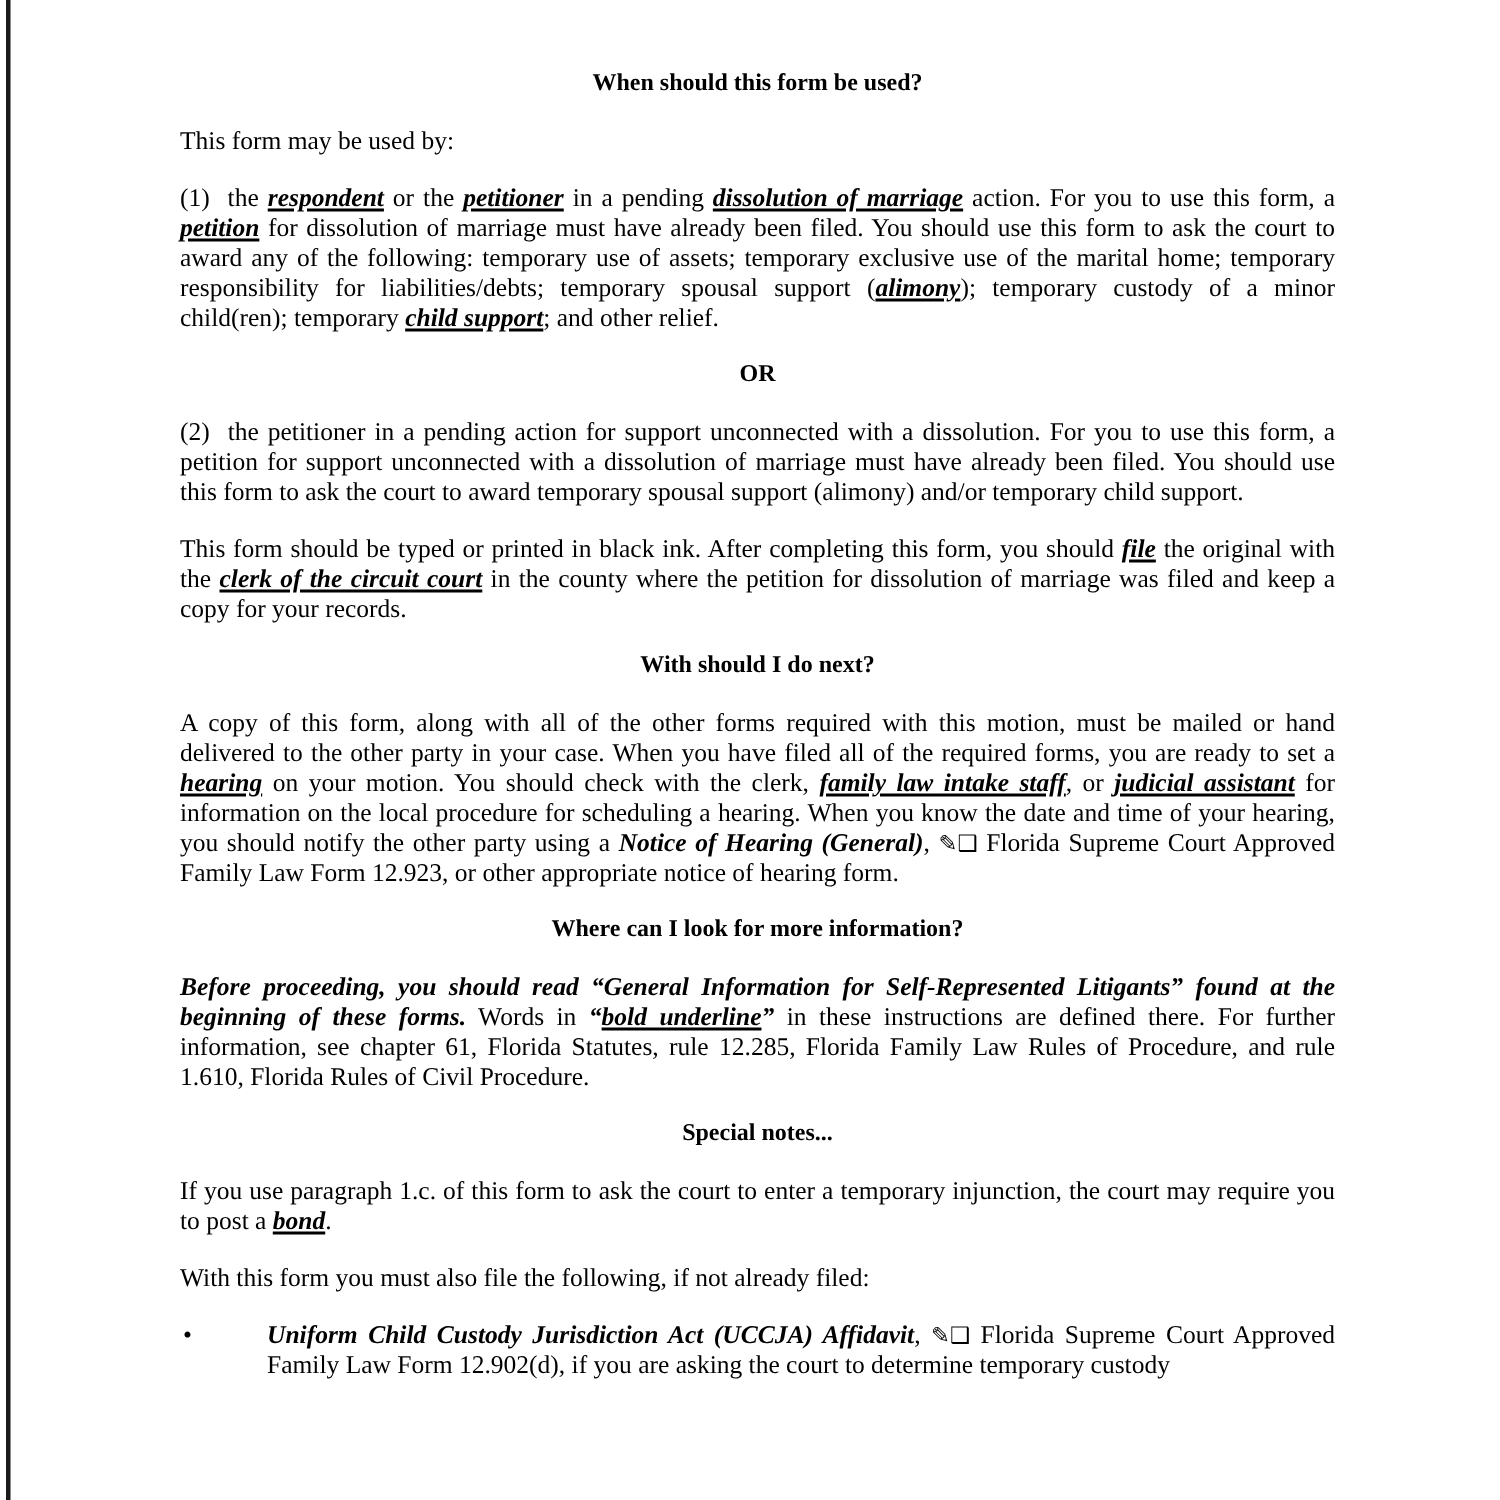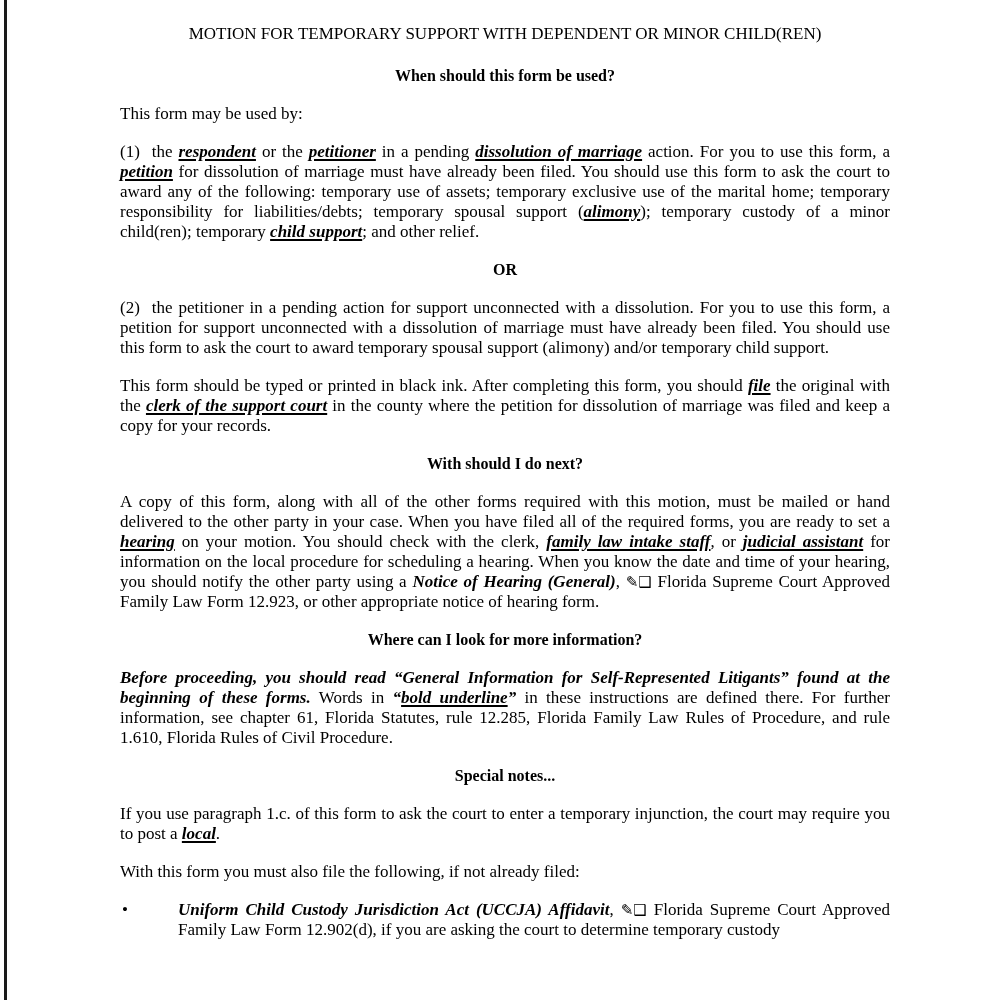--- a/index.html
+++ b/index.html
@@ -69,32 +69,31 @@
     font-size: 15px;
   }
 </style>
 </head>
 <body>
 
 <div class="page">
   <div class="edge-line"></div>
   <div class="content">
     <div class="doc-title">
-      <div>MOTION FOR TEMPORARY SUPPORT WITH DEPENDENT OR MINOR CHILD(REN)</div>
     </div>
     <div>
         <h3 class="heading">When should this form be used?</h3>
         <p class="para"><span>This form may be used by:</span></p>
         <p class="para"><span>(1)&nbsp; the </span><span class="b u">respondent</span><span> or the </span><span class="b u">petitioner</span><span> in a pending </span><span class="b u">dissolution of marriage</span><span> action.  For you to use this form, a </span><span class="b u">petition</span><span> for dissolution of marriage must have already been filed.  You should use this form to ask the court to award any of the following: temporary use of assets; temporary exclusive use of the marital home; temporary responsibility for liabilities/debts; temporary spousal support (</span><span class="b u">alimony</span><span>); temporary custody of a minor child(ren); temporary </span><span class="b u">child support</span><span>; and other relief.</span></p>
         <h3 class="heading">OR</h3>
         <p class="para"><span>(2)&nbsp; the petitioner in a pending action for support unconnected with a dissolution.  For you to use this form, a petition for support unconnected with a dissolution of marriage must have already been filed.  You should use this form to ask the court to award temporary spousal support (alimony) and/or temporary child support.</span></p>
-        <p class="para"><span>This form should be typed or printed in black ink.  After completing this form, you should </span><span class="b u">file</span><span> the original with the </span><span class="b u">clerk of the support court</span><span> in the county where the petition for dissolution of marriage was filed and keep a copy for your records.</span></p>
+        <p class="para"><span>This form should be typed or printed in black ink.  After completing this form, you should </span><span class="b u">file</span><span> the original with the </span><span class="b u">clerk of the circuit court</span><span> in the county where the petition for dissolution of marriage was filed and keep a copy for your records.</span></p>
         <h3 class="heading">With should I do next?</h3>
         <p class="para"><span>A copy of this form, along with all of the other forms required with this motion, must be mailed or hand delivered to the other party in your case.  When you have filed all of the required forms, you are ready to set a </span><span class="b u">hearing</span><span> on your motion.  You should check with the clerk, </span><span class="b u">family law intake staff</span><span>, or </span><span class="b u">judicial assistant</span><span> for information on the local procedure for scheduling a hearing.  When you know the date and time of your hearing, you should notify the other party using a </span><span class="b">Notice of Hearing (General)</span><span>, </span><span class="icon">✎</span><span class="icon">❑</span><span> Florida Supreme Court Approved Family Law Form 12.923, or other appropriate notice of hearing form.</span></p>
         <h3 class="heading">Where can I look for more information?</h3>
         <p class="para"><span class="b">Before proceeding, you should read “General Information for Self-Represented Litigants” found at the beginning of these forms.</span><span> Words in </span><span class="b">“</span><span class="b u">bold underline</span><span class="b">”</span><span> in these instructions are defined there.  For further information, see chapter 61, Florida Statutes, rule 12.285, Florida Family Law Rules of Procedure, and rule 1.610, Florida Rules of Civil Procedure.</span></p>
         <h3 class="heading">Special notes...</h3>
-        <p class="para"><span>If you use paragraph 1.c. of this form to ask the court to enter a temporary injunction, the court may require you to post a </span><span class="b u">local</span><span>.</span></p>
+        <p class="para"><span>If you use paragraph 1.c. of this form to ask the court to enter a temporary injunction, the court may require you to post a </span><span class="b u">bond</span><span>.</span></p>
         <p class="para"><span>With this form you must also file the following, if not already filed:</span></p>
         <p class="para bullet"><span class="marker">•</span><span class="b">Uniform Child Custody Jurisdiction Act (UCCJA) Affidavit</span><span>, </span><span class="icon">✎</span><span class="icon">❑</span><span> Florida Supreme Court Approved Family Law Form 12.902(d), if you are asking the court to determine temporary custody</span></p>
       </div>
   </div>
 </div>
 
 </body></html>

